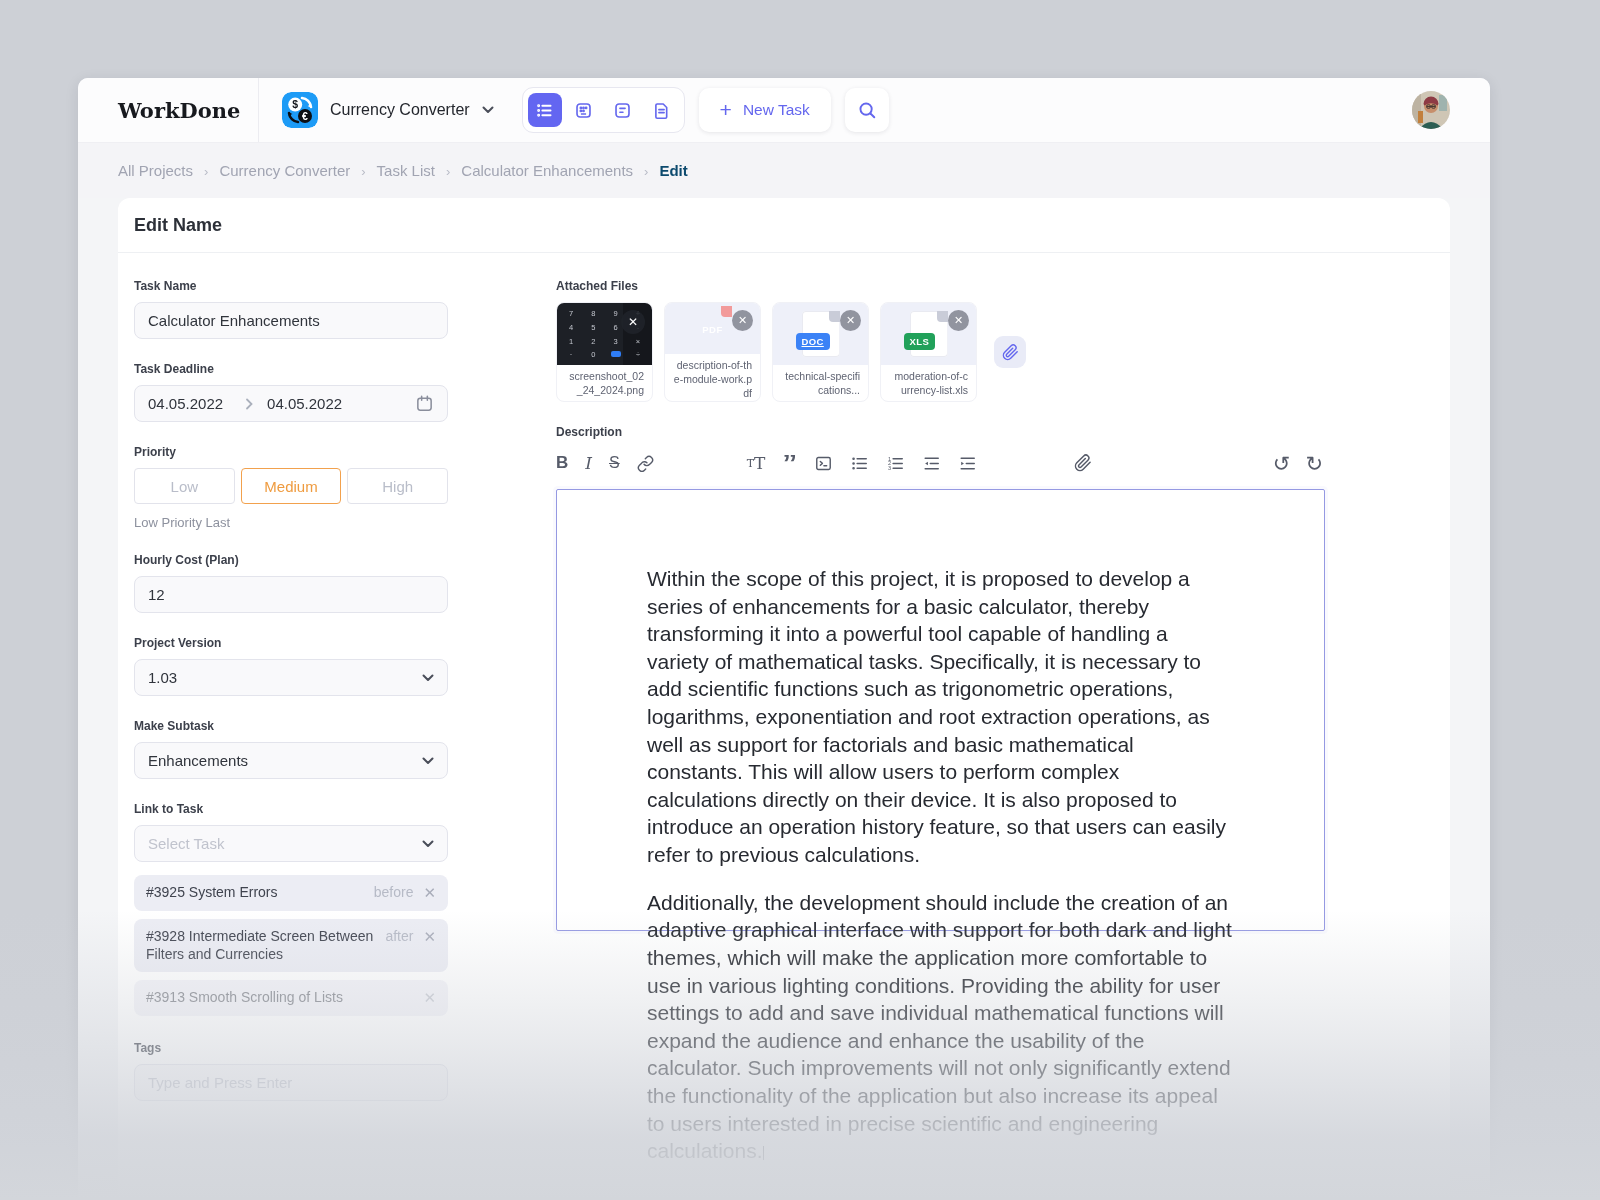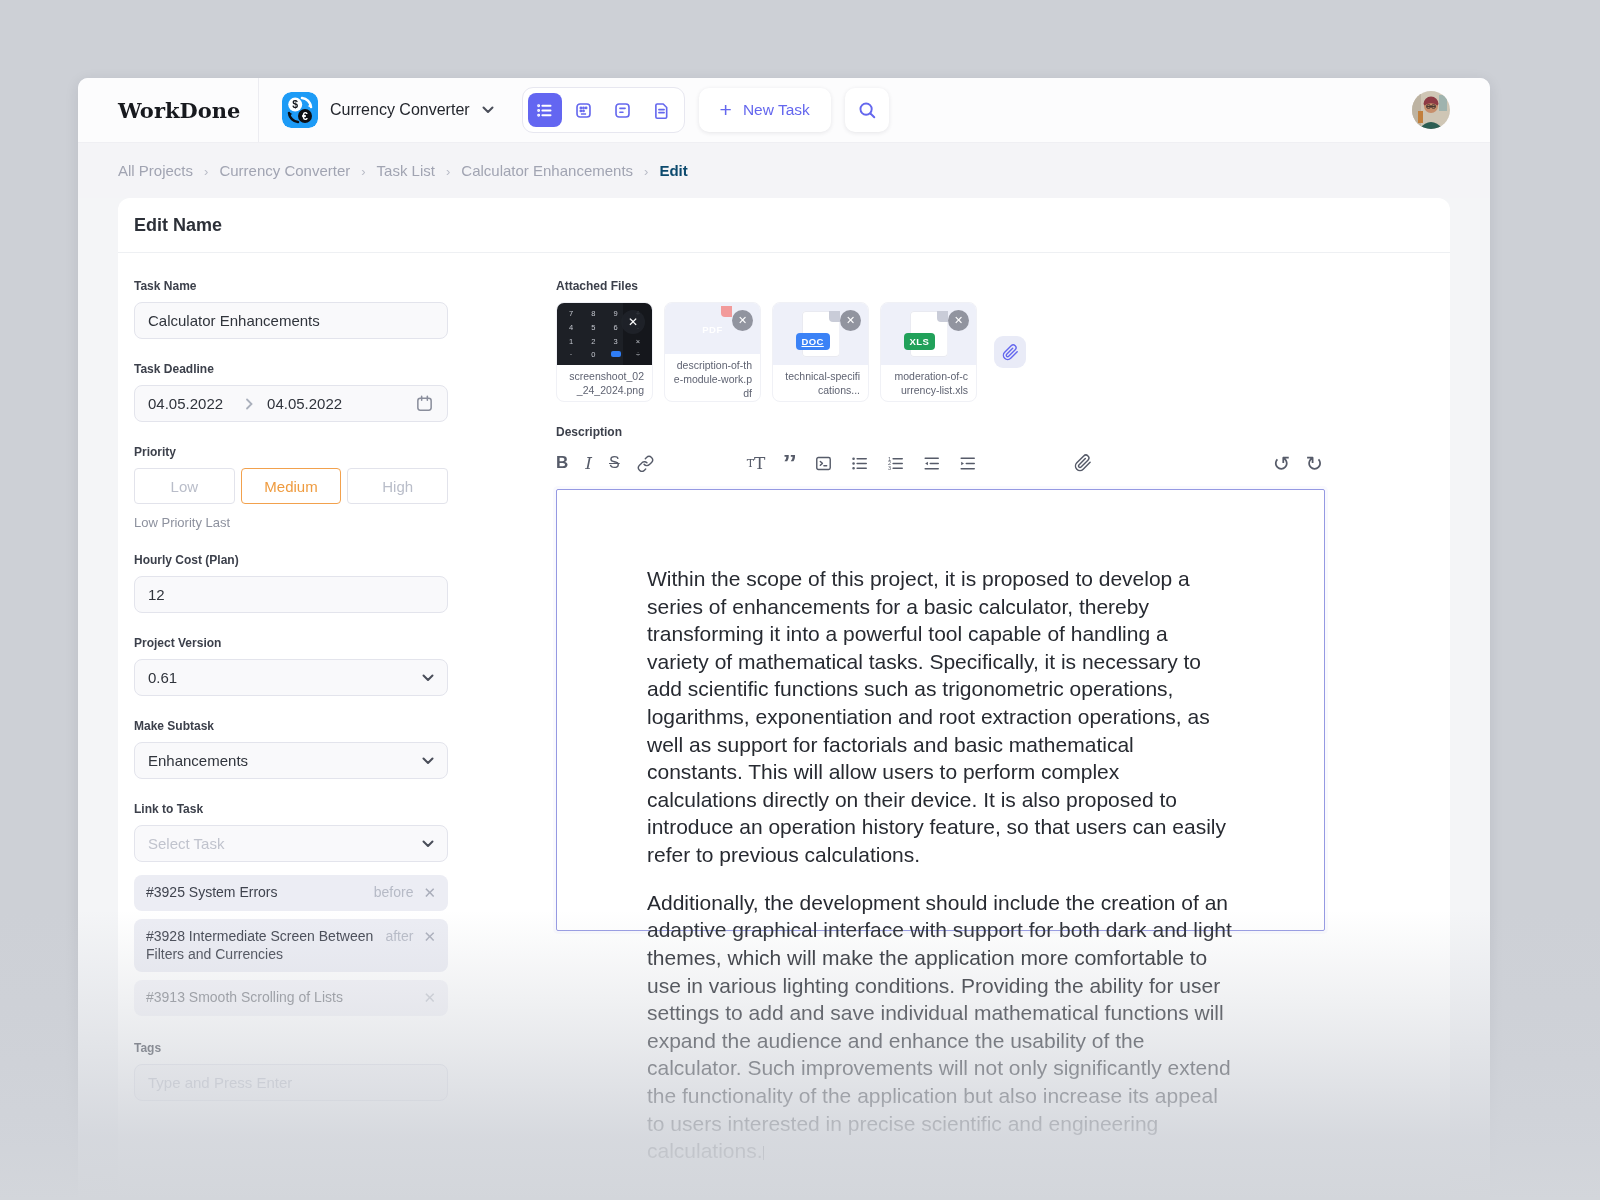--- a/index.html
+++ b/index.html
@@ -264,21 +264,21 @@
           </div>
 
           <div class="group">
             <div class="f-label">Hourly Cost (Plan)</div>
             <input class="control" value="12" style="">
           </div>
 
           <div class="group">
             <div class="f-label">Project Version</div>
             <div class="control">
-              <span>0.61</span>
+              <span>1.03</span>
               <svg class="ctrl-chev chev" width="12" height="8" viewBox="0 0 12 8" stroke="#9aa0ac">
                   <path d="M1.5 1.5 L6 6 L10.5 1.5"></path>
                 </svg>
             </div>
           </div>
 
           <div class="group">
             <div class="f-label">Make Subtask</div>
             <div class="control">
               <span>Enhancements</span>

